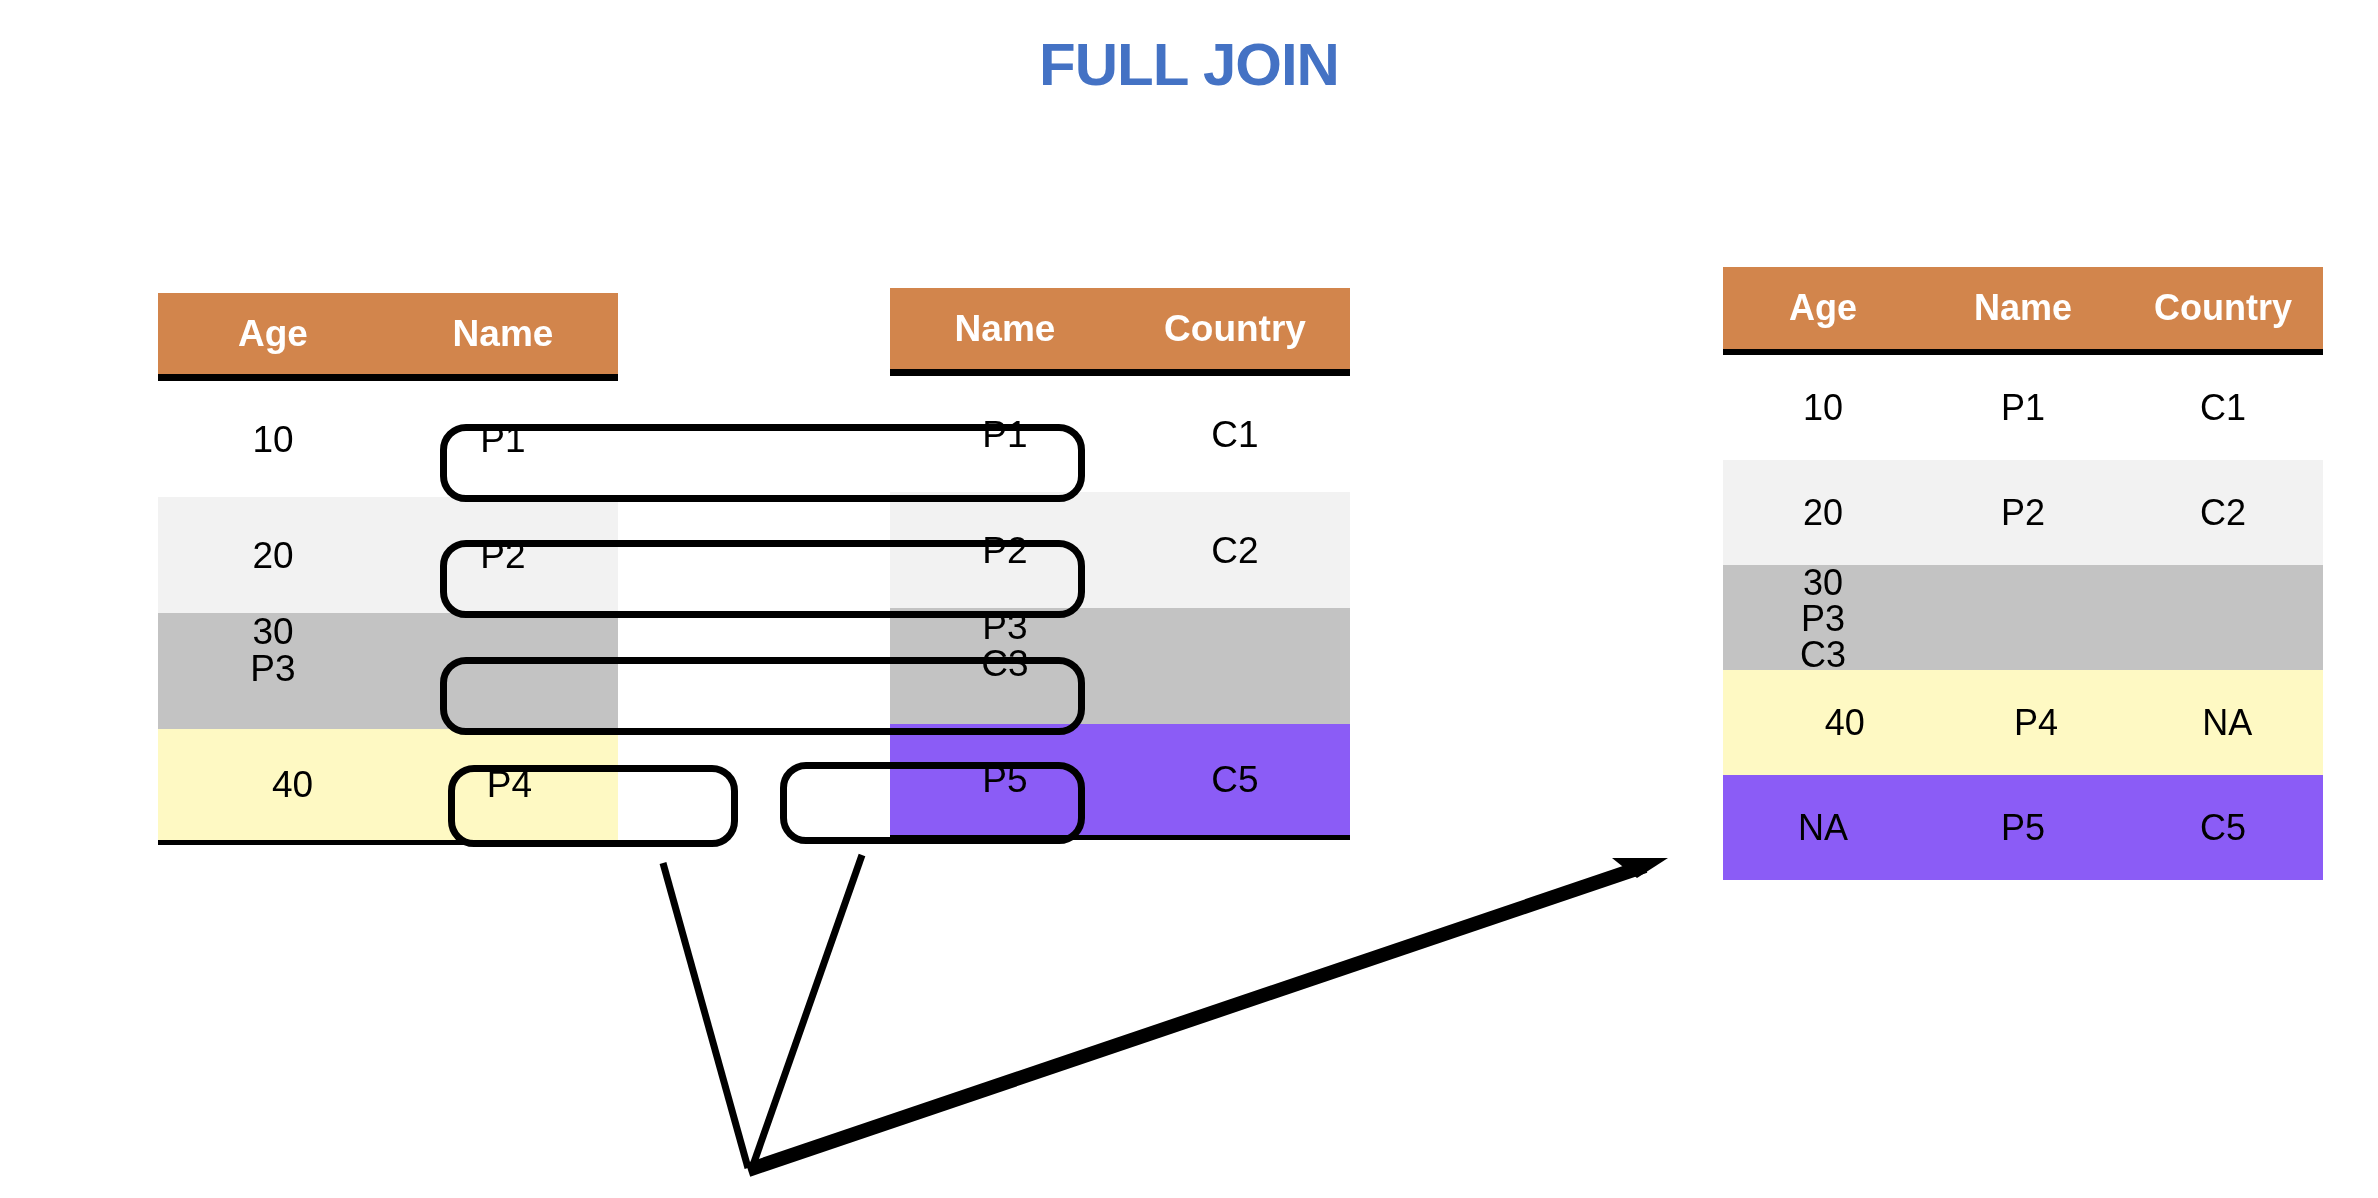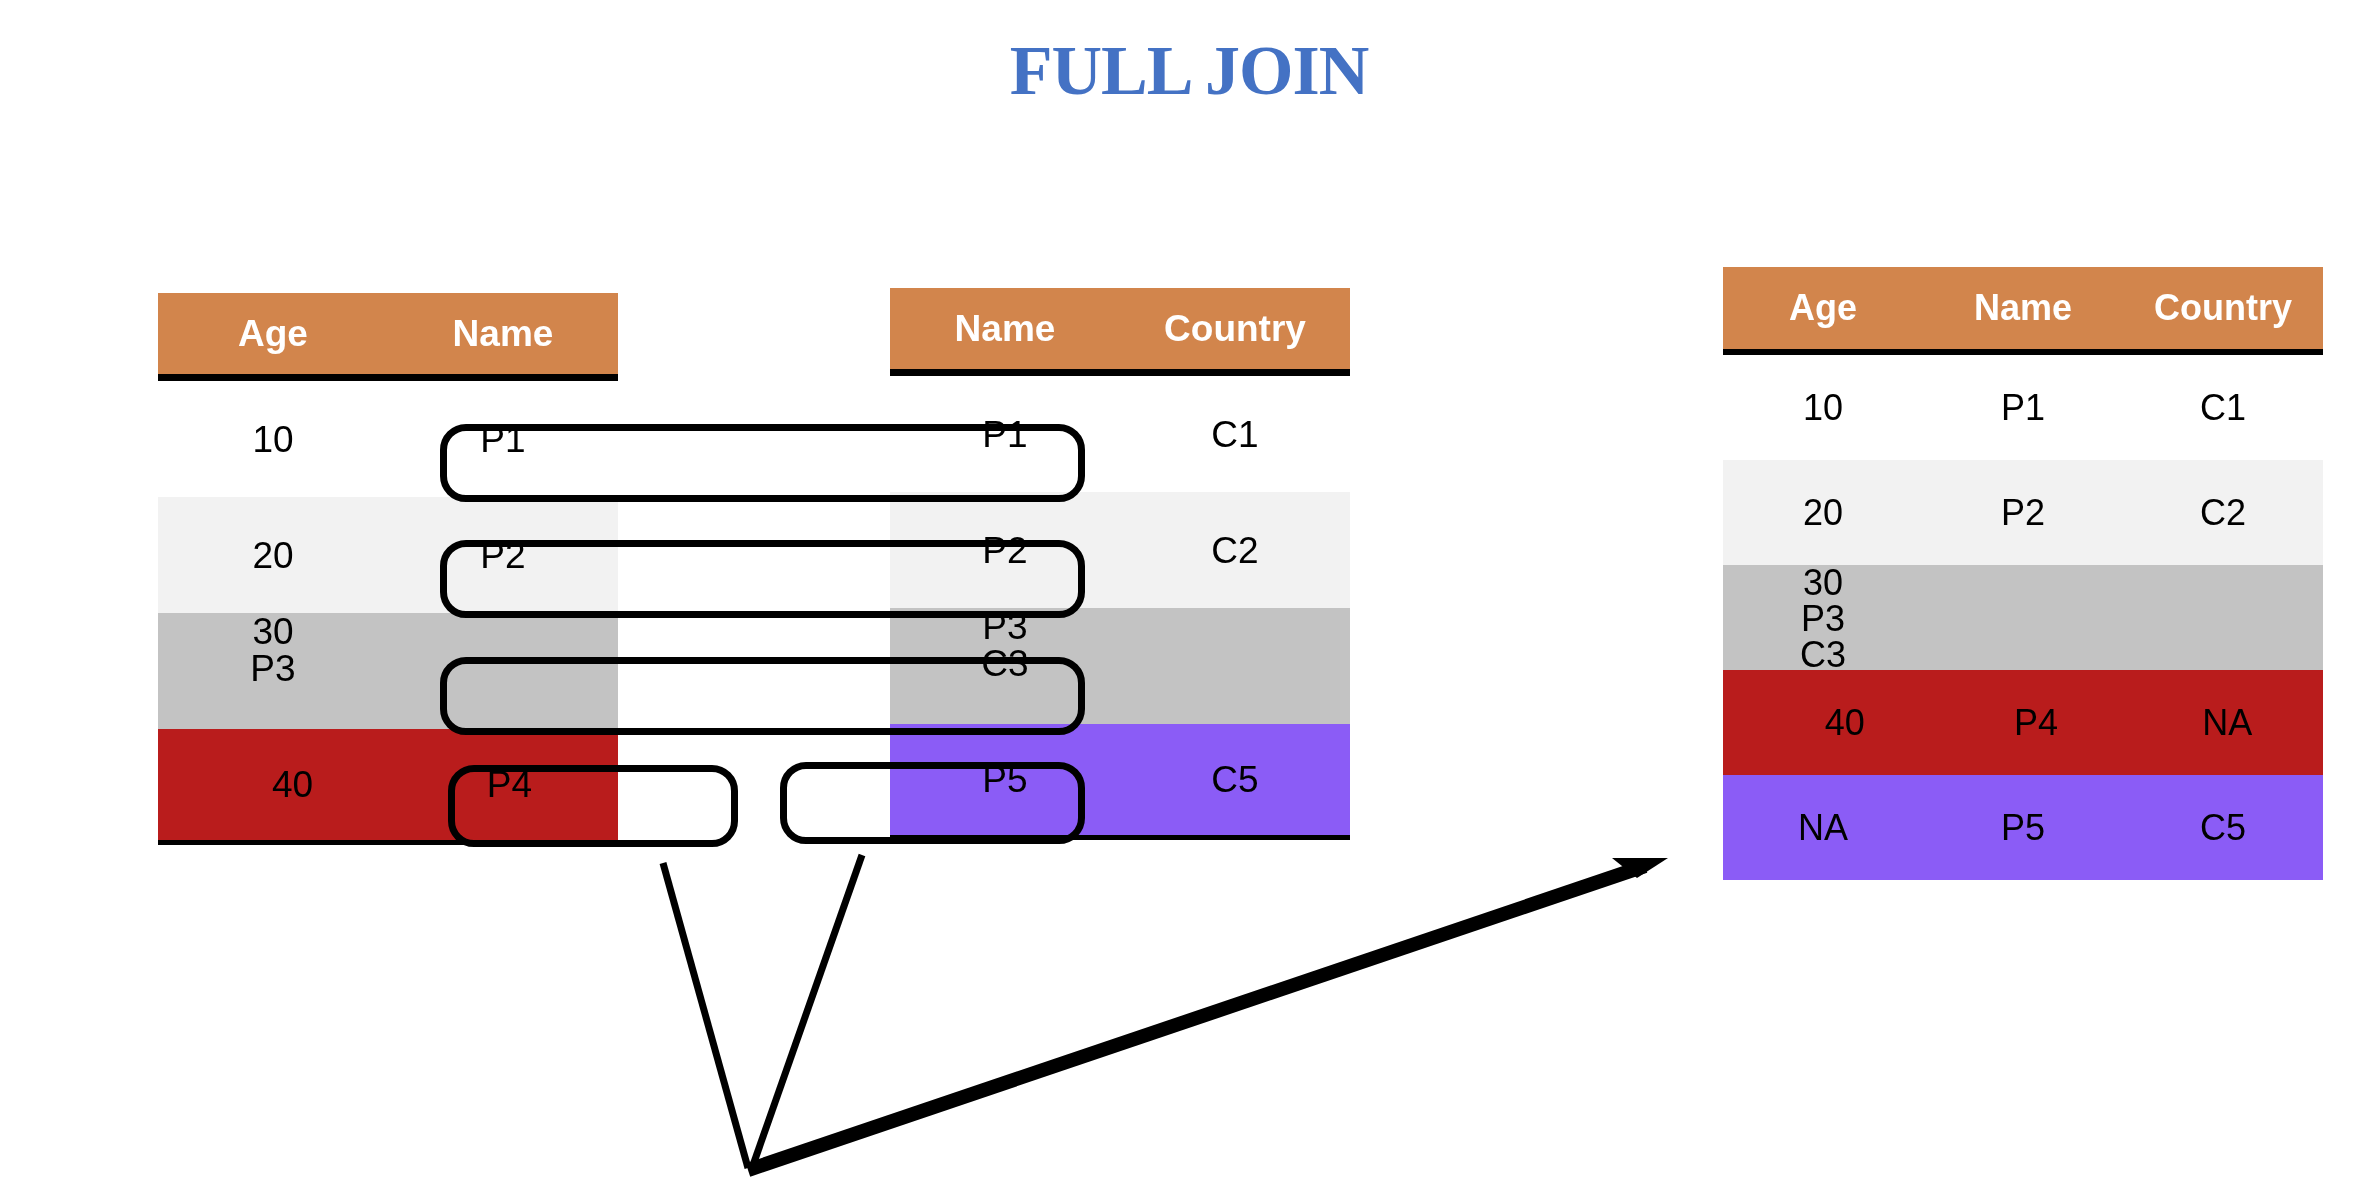--- a/index.html
+++ b/index.html
@@ -18,27 +18,26 @@
     overflow: hidden;
   }
 
   
   #page-title {
     position: absolute;
     left: 0;
     top: 32px;
     width: 2378px;
     text-align: center;
-    font-size: 70px;
+    font-size: 60px;
     font-weight: bold;
     color: #4472C4;
     letter-spacing: -1px;
     line-height: 1.1;
     white-space: nowrap;
-    font-family: Liberation Serif, serif;
   }
 
   
   .tbl {
     position: absolute;
     box-sizing: border-box;
   }
   .tbl .hdr {
     display: flex;
     background: #D2854C;
@@ -74,21 +73,21 @@
     border-bottom: 5px solid #000000;
   }
   .cell.na {
     color: #FFFF66;
   }
 
   
   .sh-white { background: #FFFFFF; }
   .sh-light { background: #F2F2F2; }
   .sh-mid   { background: #C3C3C3; flex-direction: column; }
-  .sh-dark  { background: #b91c1c; padding-left: 26px; }
+  .sh-dark  { background: #fef9c3; padding-left: 26px; }
   .sh-blue  { background: #8b5cf6; }
 
   
   #table-left { left: 158px; top: 293px; width: 460px; }
   #table-left .hdr { height: 88px; }
   #table-left .hdr .cell:nth-child(1) { width: 50%; }
   #table-left .hdr .cell:nth-child(2) { width: 50%; }
   #table-left .row { height: 116px; }
   #table-left .row .cell:nth-child(1) { width: 50%; }
   #table-left .row .cell:nth-child(2) { width: 50%; }

